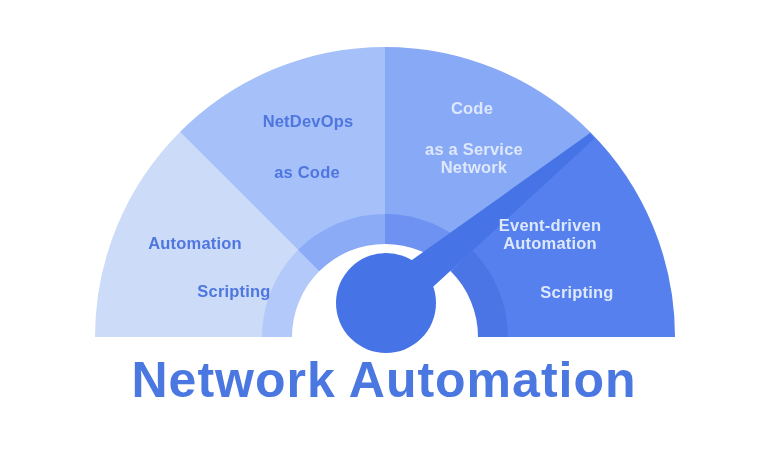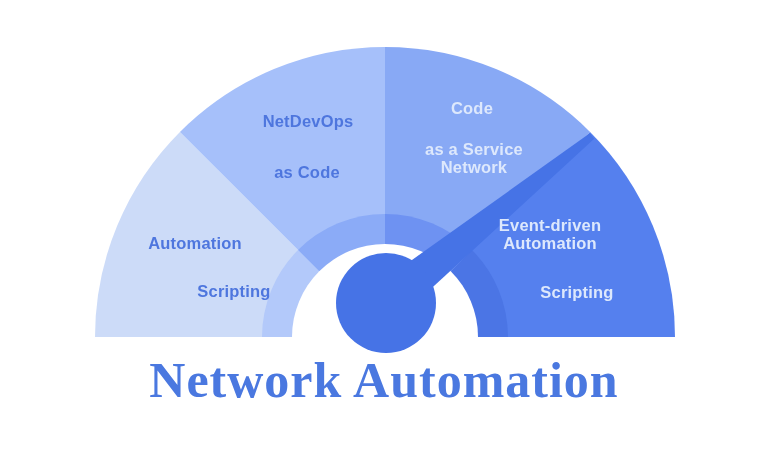--- a/index.html
+++ b/index.html
@@ -17,21 +17,21 @@
   .pos-script   {left:194px;top:291px;margin-left:40px;}
   .pos-netdevops{left:308px;top:121px;}
   .pos-iac      {left:307px;top:172px;}
   .pos-naas     {left:472px;top:108px;}
   .pos-nas      {left:474px;top:158px;}
   .pos-event    {left:550px;top:234px;}
   .pos-intent   {left:577px;top:292px;}
   .gauge-title{
     position:absolute;left:384px;top:380px;transform:translate(-50%,-50%);
     color:var(--title-text,#4a78e0);font-size:50px;font-weight:bold;
-    letter-spacing:1px;white-space:nowrap;font-family:Liberation Serif, serif;
+    letter-spacing:1px;white-space:nowrap;
   }
 </style>
 </head>
 <body>
 
 <div class="stage">
 
   <svg id="gauge" width="768" height="461" viewBox="0 0 768 461">
       <path d="M385,337 L179.94,131.94 A290,290 0 0 0 95.00,337.00 Z" fill="#ccdbf8"></path>
       <path d="M385,337 L385.00,47.00 A290,290 0 0 0 179.94,131.94 Z" fill="#a6c0fa"></path>

